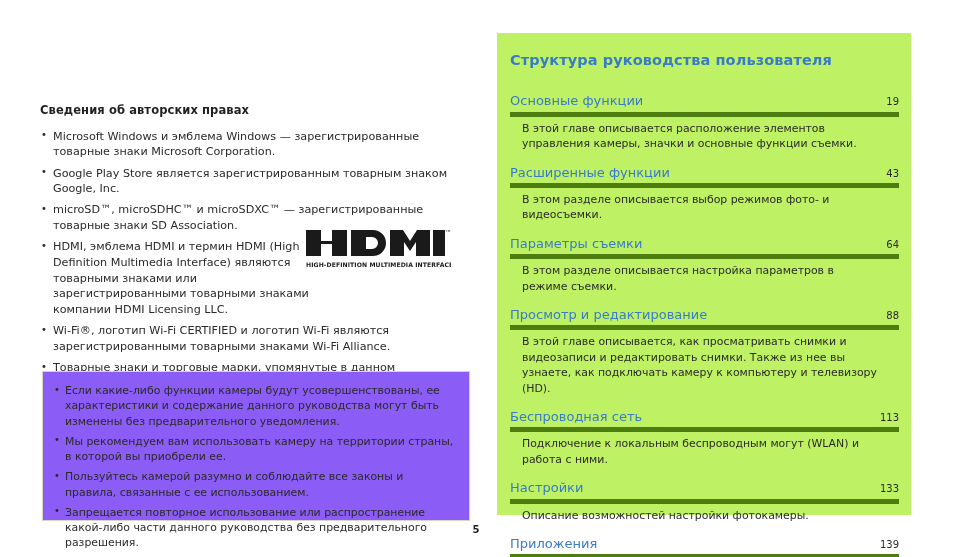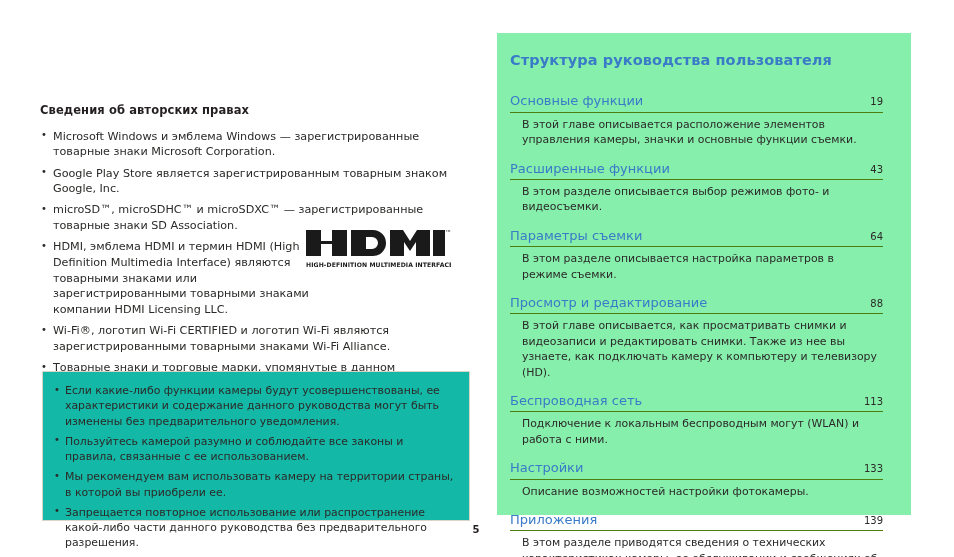--- a/index.html
+++ b/index.html
@@ -73,21 +73,21 @@
 
   
   #notice-box {
     position: absolute;
     left: 42px;
     top: 371px;
     width: 428px;
     height: 150px;
     box-sizing: border-box;
     border: 1px solid #d9d4c8;
-    background: #14b8a6;
+    background: #8b5cf6;
     padding: 11px 14px 10px 10px;
   }
   #notice-box ul.bullets > li {
     font-size: 10.9px;
     line-height: 1.40;
     margin-bottom: 5px;
     padding-left: 12px;
     color: #2b2a28;
   }
 
@@ -110,42 +110,42 @@
     text-align: center;
   }
 
   
   #right-panel {
     position: absolute;
     left: 497px;
     top: 33px;
     width: 414px;
     height: 482px;
-    background: #86efac;
+    background: #bef264;
     box-sizing: border-box;
-    padding: 19px 28px 0 13px;
+    padding: 19px 12px 0 13px;
   }
 
   #guide-title {
     font-size: 14.5px;
     font-weight: bold;
     color: #3a7bc8;
     margin: 0 0 24px 0;
     line-height: 1.2;
     letter-spacing: 0.1px;
   }
 
   .toc-entry {
     margin-bottom: 13px;
   }
   .toc-head {
     display: flex;
     align-items: baseline;
     justify-content: space-between;
-    border-bottom: 1px solid #4d7c0f;
+    border-bottom: 5px solid #4d7c0f;
     padding-bottom: 2px;
   }
   .toc-chapter {
     font-size: 13px;
     color: #3a7bc8;
     line-height: 1.25;
   }
   .toc-page {
     font-size: 10px;
     color: #2b2a28;
@@ -192,22 +192,22 @@
 
     <text x="284" y="16" font-family="'DejaVu Sans','Liberation Sans',sans-serif" font-size="13" fill="#1a1a1a">™</text>
 
     <text x="6" y="80" font-family="'DejaVu Sans','Liberation Sans',sans-serif" font-size="12.2" font-weight="bold" letter-spacing="0.2" fill="#1a1a1a">HIGH-DEFINITION MULTIMEDIA INTERFACE</text>
   </svg>
 </div>
 
 <div id="notice-box">
   <ul class="bullets">
     <li>Если какие-либо функции камеры будут усовершенствованы, ее характеристики и содержание данного руководства могут быть изменены без предварительного уведомления.</li>
+    <li>Мы рекомендуем вам использовать камеру на территории страны, в которой вы приобрели ее.</li>
     <li>Пользуйтесь камерой разумно и соблюдайте все законы и правила, связанные с ее использованием.</li>
-    <li>Мы рекомендуем вам использовать камеру на территории страны, в которой вы приобрели ее.</li>
     <li>Запрещается повторное использование или распространение какой-либо части данного руководства без предварительного разрешения.</li>
   </ul>
 </div>
 
 <div id="page-number">
   <div class="inner">5</div>
 </div>
 
 <div id="right-panel">
   <h1 id="guide-title">Структура руководства пользователя</h1>

